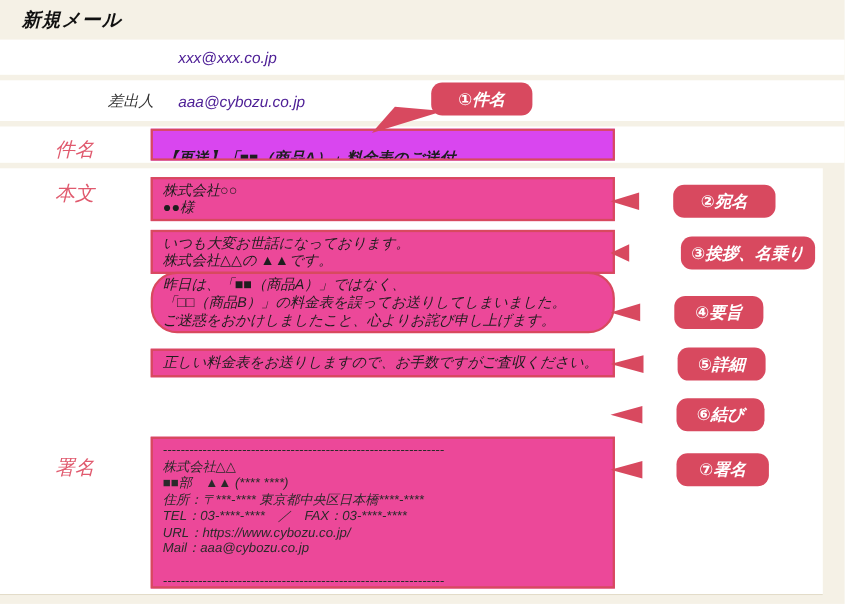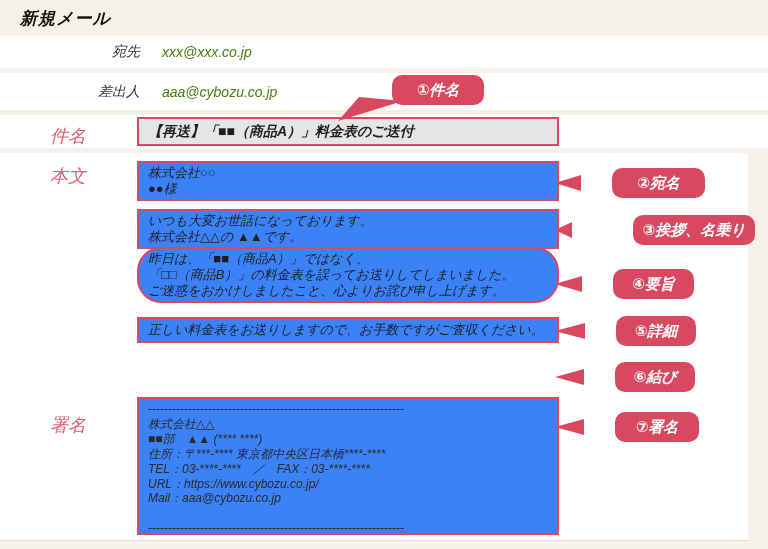--- a/index.html
+++ b/index.html
@@ -17,39 +17,39 @@
   .hrow { position:absolute; left:0; width:768px; background:#ffffff; }
   #row-to      { top:36px; height:32px; }
   #row-from    { top:73px; height:37px; }
   #row-subject { top:115px; height:33px; }
   .flabel {
     position:absolute; left:0; top:50%; transform:translateY(-50%);
     width:140px; text-align:right; font-size:14px; color:#333;
   }
   .fvalue {
     position:absolute; left:162px; top:50%; transform:translateY(-50%);
-    font-size:14px; color:#4d7c0f;
+    font-size:14px; color:#4c1d95;
   }
   .rlabel { position:absolute; font-size:18px; color:#e05a6e; }
   #subject-label { left:50px; top:9px; }
   .subject-box {
     position:absolute; left:137px; top:2px; width:422px; height:29px;
-    box-sizing:border-box; background:#e5e5e5; border:2px solid #d8495f;
-    font-size:14px; font-weight:bold; line-height:24px; padding:0 9px;
+    box-sizing:border-box; background:#d946ef; border:2px solid #d8495f;
+    font-size:14px; font-weight:bold; line-height:24px; padding:12px 9px;
     white-space:nowrap; overflow:hidden;
   }
   #body-area {
     position:absolute; left:0; top:153px; width:748px; height:387px;
     background:#ffffff; border-bottom:1px solid #e3dcc9;
   }
   #body-label { left:50px; top:11px; }
   #sig-label  { left:50px; top:260px; }
   .bbox {
     position:absolute; left:137px; width:422px;
-    box-sizing:border-box; background:#3b82f6; border:2px solid #d8495f;
+    box-sizing:border-box; background:#ec4899; border:2px solid #d8495f;
     font-size:13px; line-height:16px; padding:2px 9px;
     white-space:pre-line; overflow:hidden;
   }
   #box-recipient { top:8px;   height:40px; }
   #box-greeting  { top:56px;  height:40px; }
   #box-mainpoint { top:94px; height:56px;border-radius:24px; }
   #box-details   { top:164px; height:26px; padding-top:3px; }
   #box-closing   { top:195px; height:40px; }
   #box-signature {
     top:244px; height:138px;
@@ -59,35 +59,34 @@
   .bubble {
     position:absolute; z-index:6; height:30px;
     background:#d8495f; border-radius:10px;
     color:#ffffff; font-weight:bold; font-size:15px;
     display:flex; align-items:center; justify-content:center;
     white-space:nowrap;
     margin-left:37px;
   }
   #bub-1 { left:355px; top:75px;  width:92px;  }
   #bub-2 { left:575px; top:168px; width:93px;  }
-  #bub-3 { left:596px; top:215px; width:122px; }
+  #bub-3 { left:582px; top:215px; width:122px; }
   #bub-4 { left:576px; top:269px; width:81px;  }
   #bub-5 { left:579px; top:316px; width:80px;  }
   #bub-6 { left:578px; top:362px; width:80px;  }
   #bub-7 { left:578px; top:412px; width:84px;  }
 </style>
 </head>
 <body>
 
 <div class="page">
 
   <span class="title">新規メール</span>
 
   <div class="hrow" id="row-to">
-    <span class="flabel">宛先</span>
     <span class="fvalue">xxx@xxx.co.jp</span>
   </div>
 
   <div class="hrow" id="row-from">
     <span class="flabel">差出人</span>
     <span class="fvalue">aaa@cybozu.co.jp</span>
   </div>
 
   <div class="hrow" id="row-subject">
     <span class="rlabel" id="subject-label">件名</span>

